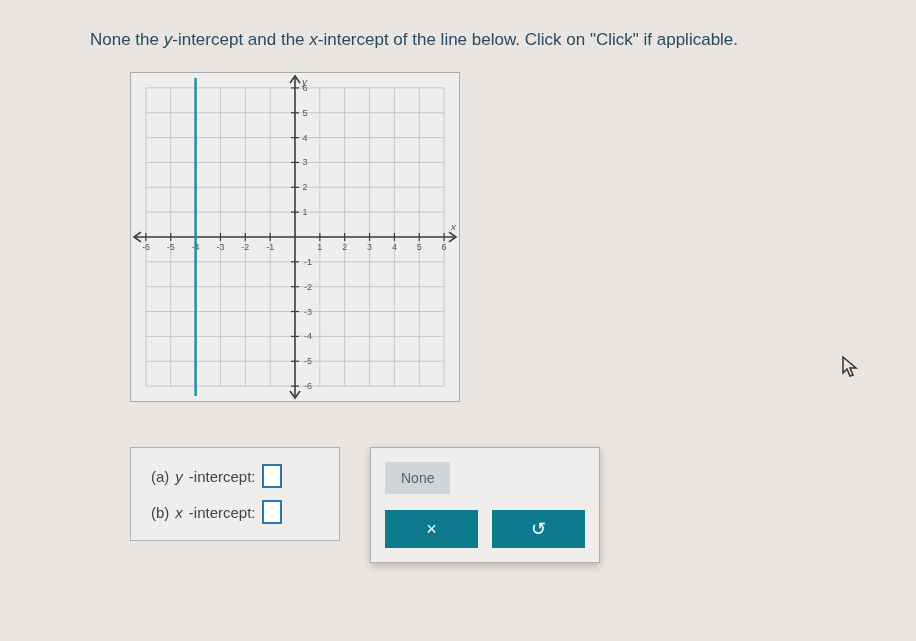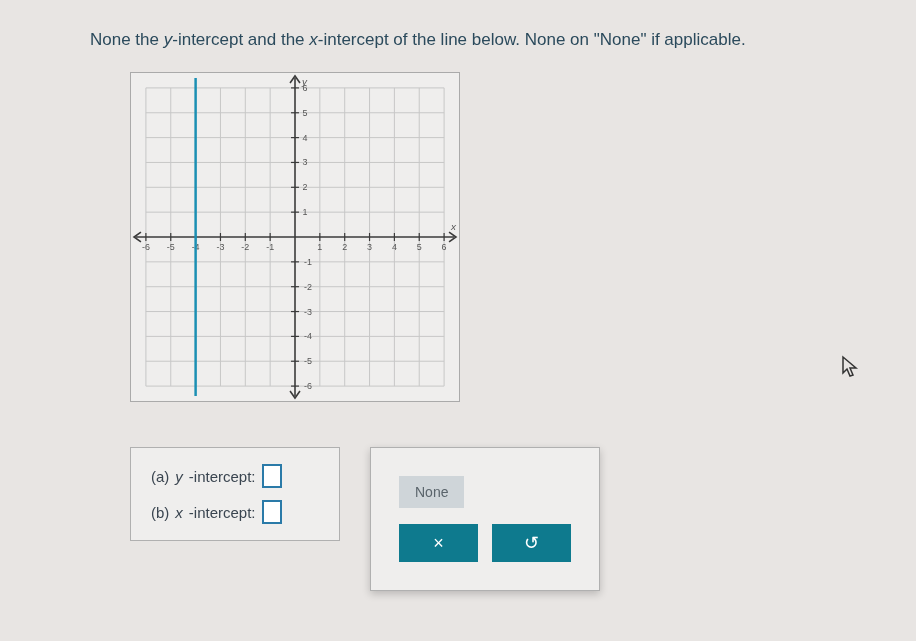--- a/index.html
+++ b/index.html
@@ -65,21 +65,21 @@
       height: 24px;
       border: 2px solid #2a7aa8;
       background: #fff;
       text-align: center;
       font-size: 14px;
       cursor: pointer;
     }
     .controls-panel {
       border: 1px solid #b0b0b0;
       background: #efeeed;
-      padding: 28px;
+      padding: 14px;
       width: 230px;
       box-shadow: 0 3px 8px rgba(0,0,0,0.2);
     }
     .none-btn {
       background: #cfd5d9;
       color: #5a646b;
       border: none;
       padding: 8px 16px;
       font-size: 14px;
       cursor: pointer;
@@ -108,21 +108,21 @@
       font-size: 22px;
       color: #444;
       pointer-events: none;
     }
   </style>
 </head>
 <body>
 
 <div class="page">
   <div class="question-text">
-    <span>None the </span><span class="italic">y</span><span>-intercept and the </span><span class="italic">x</span><span>-intercept of the line below. None on "None" if applicable.</span>
+    <span>None the </span><span class="italic">y</span><span>-intercept and the </span><span class="italic">x</span><span>-intercept of the line below. Click on "Click" if applicable.</span>
   </div>
 
   <div class="graph-container">
     <svg class="graph-svg" viewBox="0 0 330 330">
 
       <g stroke="#c7c7c7" stroke-width="1">
         <line x1="15" y1="15" x2="15" y2="315"></line>
           <line x1="40" y1="15" x2="40" y2="315"></line>
         <line x1="65" y1="15" x2="65" y2="315"></line>
           <line x1="90" y1="15" x2="90" y2="315"></line>

